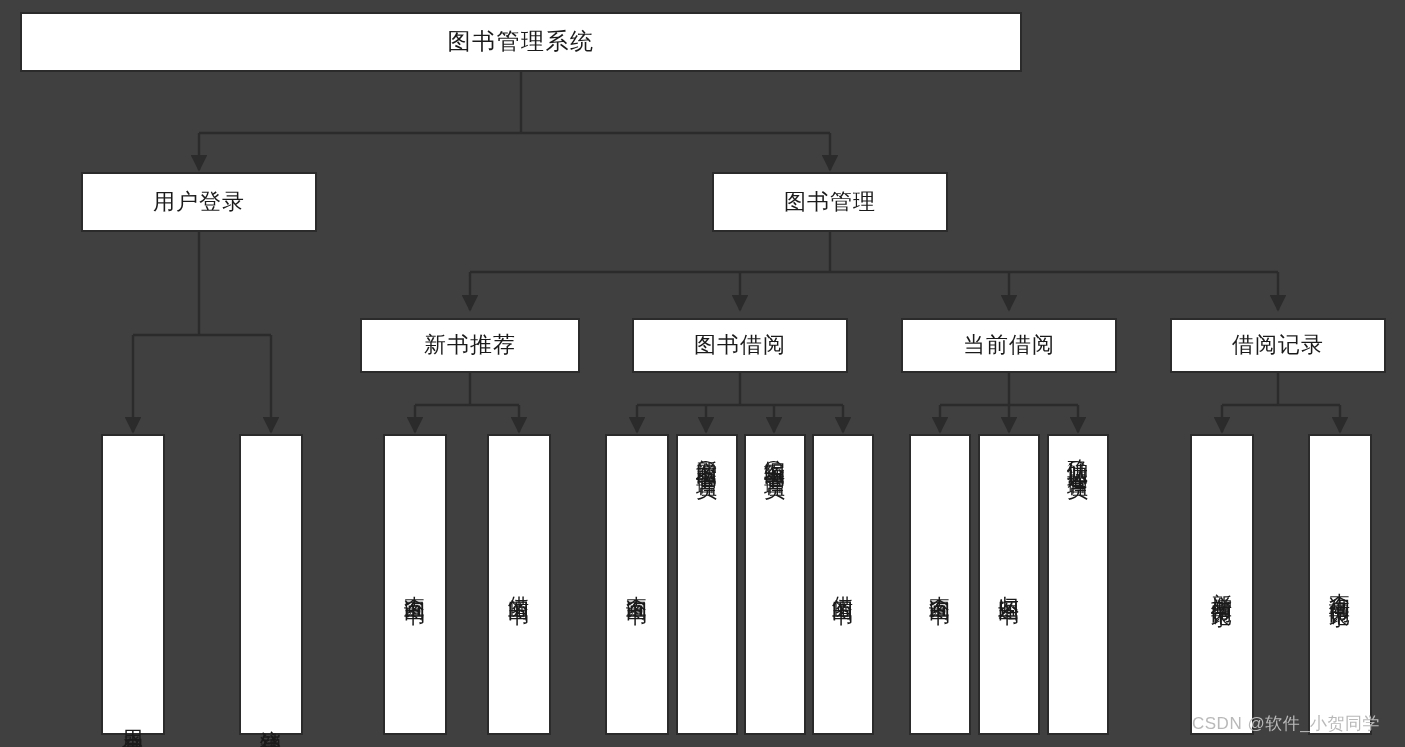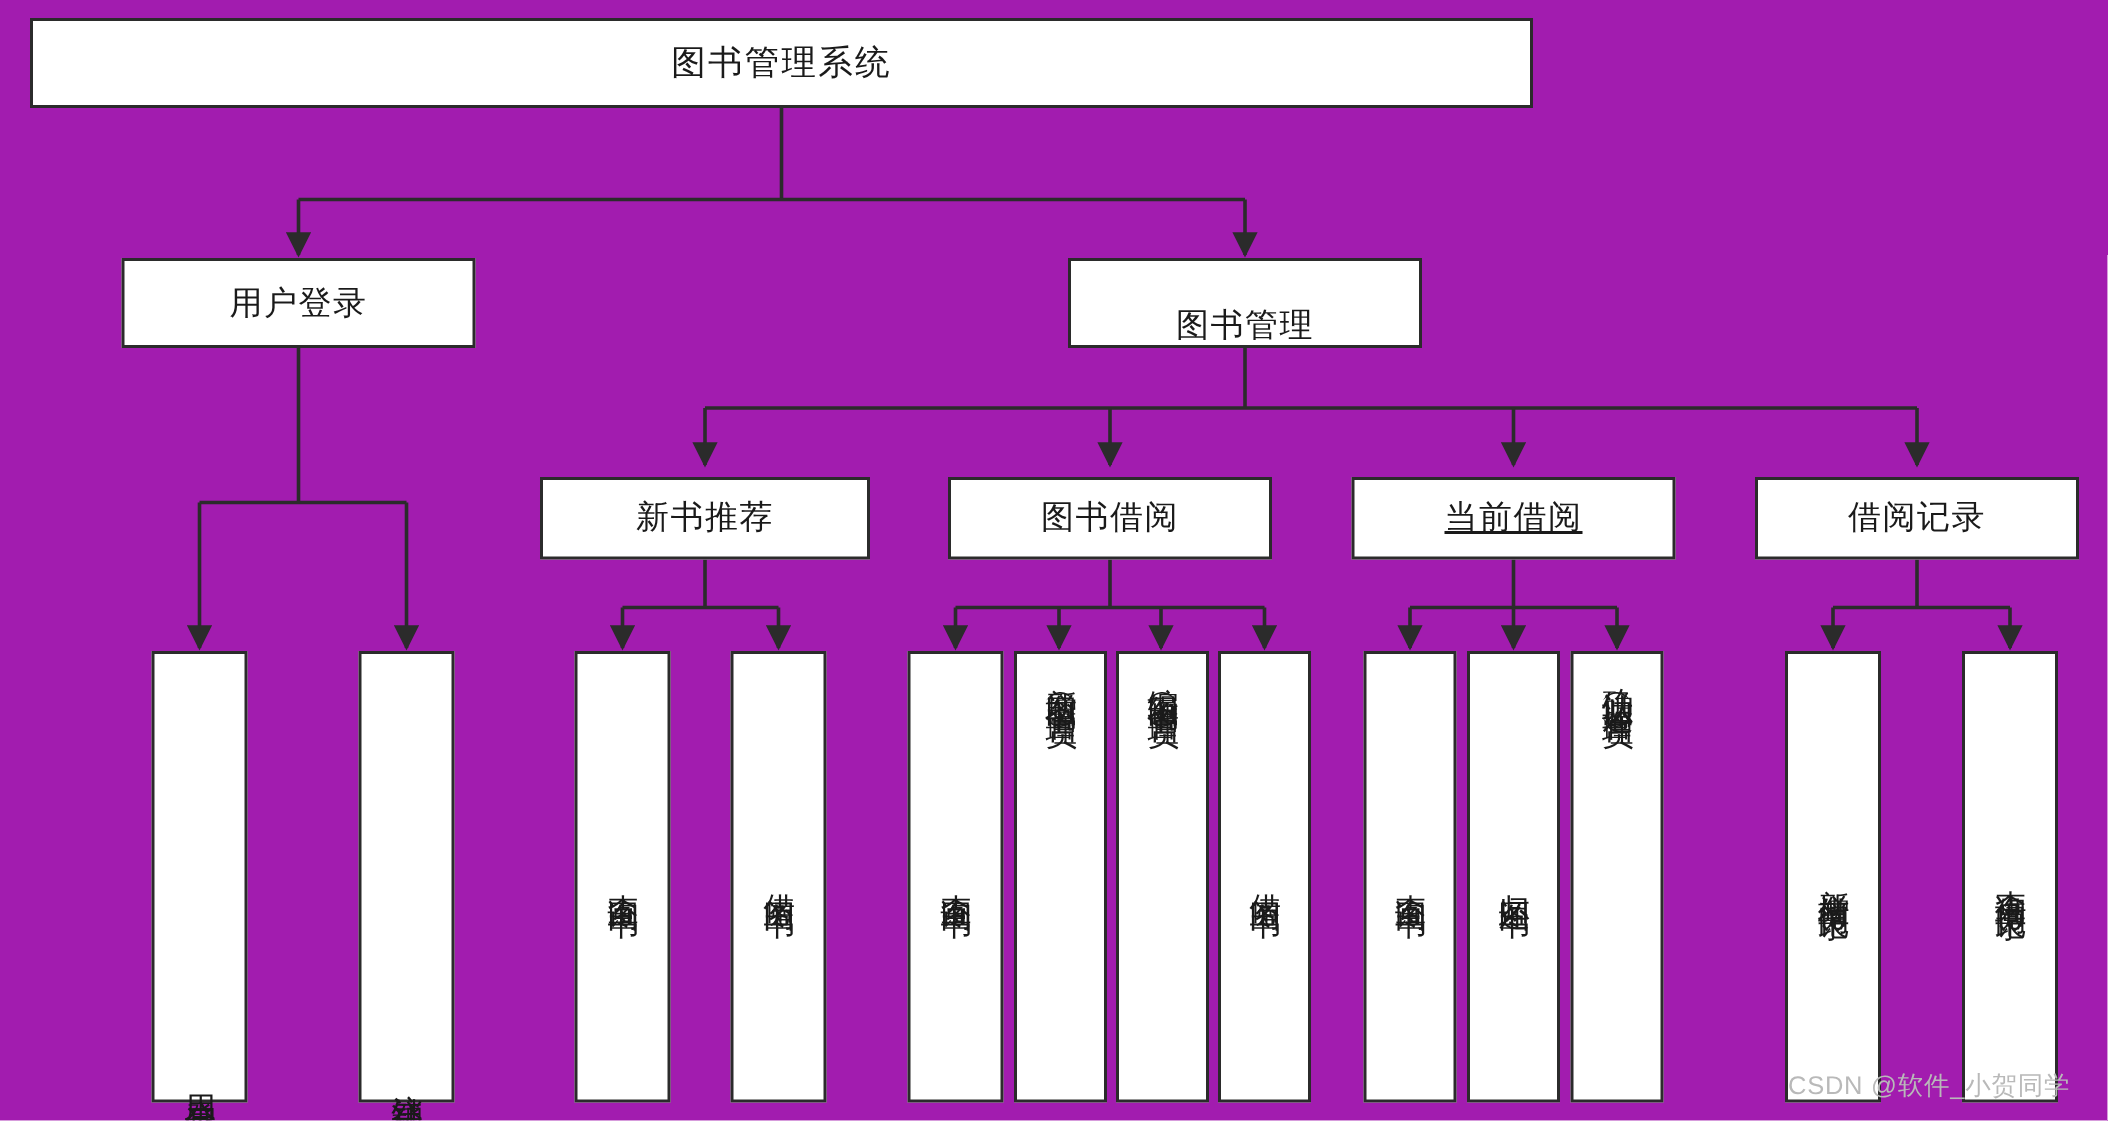--- a/index.html
+++ b/index.html
@@ -8,21 +8,21 @@
     background: #ffffff;
   }
   body {
     font-family: "Liberation Sans", "DejaVu Sans", sans-serif;
     color: #1a1a1a;
   }
   #canvas {
     position: relative;
     width: 1405px;
     height: 747px;
-    background: #a21caf;
+    background: #404040;
     overflow: hidden;
   }
   #edges {
     position: absolute;
     left: 0;
     top: 0;
     width: 1405px;
     height: 747px;
     pointer-events: none;
   }
@@ -140,31 +140,31 @@
     </g>
   </svg>
 
   <div class="node horiz root" style="left:20px; top:12px; width:1002px; height:60px;">
     <span class="node-label">图书管理系统</span>
   </div>
 
   <div class="node horiz" style="left:81px; top:172px; width:236px; height:60px;">
     <span class="node-label">用户登录</span>
   </div>
-  <div class="node horiz" style="left:712px; top:172px; width:236px; height:60px;align-items:flex-end;">
+  <div class="node horiz" style="left:712px; top:172px; width:236px; height:60px;">
     <span class="node-label">图书管理</span>
   </div>
 
   <div class="node horiz" style="left:360px; top:318px; width:220px; height:55px;justify-content:center;">
     <span class="node-label">新书推荐</span>
   </div>
   <div class="node horiz" style="left:632px; top:318px; width:216px; height:55px;align-items:center;">
     <span class="node-label">图书借阅</span>
   </div>
-  <div class="node horiz" style="left:901px; top:318px; width:216px; height:55px;text-decoration:underline;">
+  <div class="node horiz" style="left:901px; top:318px; width:216px; height:55px;">
     <span class="node-label">当前借阅</span>
   </div>
   <div class="node horiz" style="left:1170px; top:318px; width:216px; height:55px;">
     <span class="node-label">借阅记录</span>
   </div>
 
   <div class="node vert low" style="left:101px; top:434px; width:64px; height:301px;">
     <span class="node-label">用户登录</span>
   </div>
   <div class="node vert low" style="left:239px; top:434px; width:64px; height:301px;">

